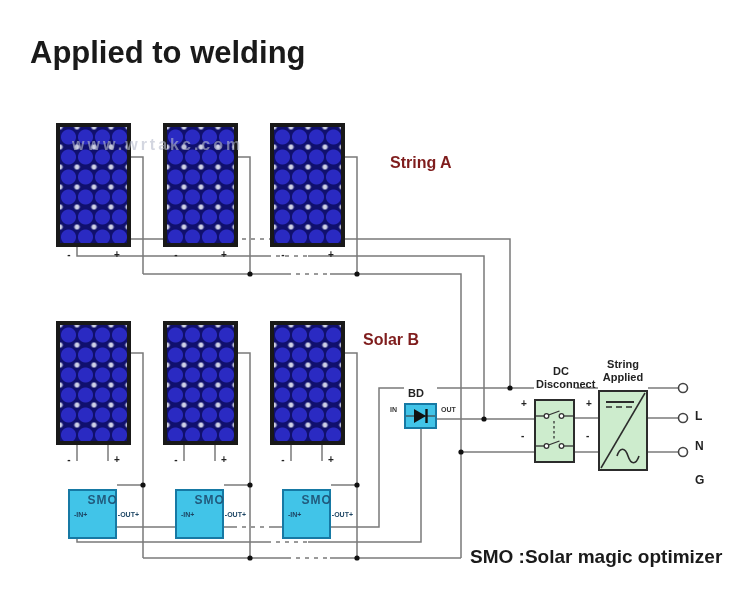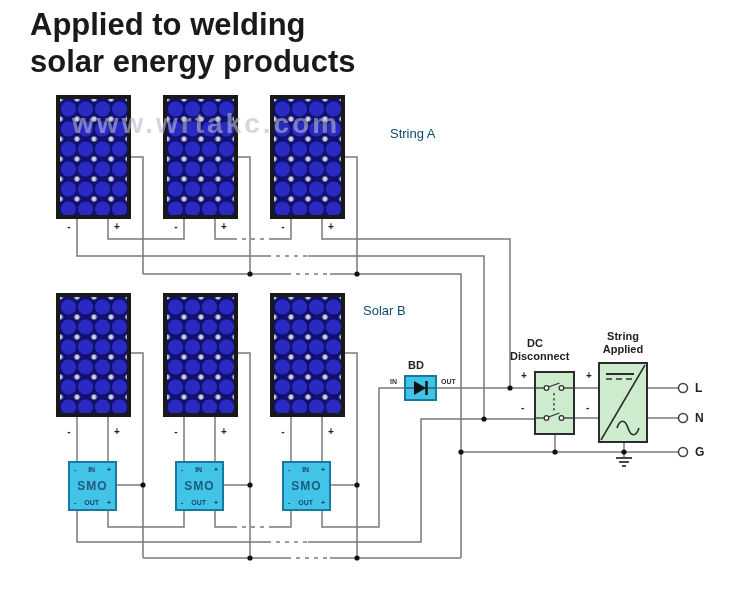--- a/index.html
+++ b/index.html
@@ -1,34 +1,34 @@
 <!DOCTYPE html>
 <html><head>
 <meta charset="utf-8">
 <style>
   html,body{margin:0;padding:0;background:#fff;}
   .canvas{position:relative;width:750px;height:610px;background:#ffffff;overflow:hidden;
           font-family:"Liberation Sans","DejaVu Sans",sans-serif;color:#161616;}
-  .abs{position:absolute;}
+  .abs{position:absolute;margin-top:28px;}
   #wires{position:absolute;left:0;top:0;z-index:1;}
   .title{left:30px;top:6px;font-size:31px;font-weight:700;line-height:37px;color:#1a1a1a;z-index:4;}
-  .string-label{font-size:13px;font-weight:400;color:#0c4a6e;z-index:4;}
+  .string-label{font-size:16px;font-weight:700;color:#7f1d1d;z-index:4;}
   .caption{left:470px;top:518px;font-size:19px;font-weight:700;color:#1a1a1a;z-index:4;}
-  .watermark{left:72px;top:108px;width:300px;font-size:28px;font-weight:700;color:#b7bccd;
+  .watermark{left:72px;top:108px;width:300px;font-size:16px;font-weight:700;color:#b7bccd;
              opacity:.6;letter-spacing:3px;z-index:3;white-space:nowrap;}
   .panel{width:75px;height:124px;box-sizing:border-box;border:4px solid #191919;z-index:2;
          background-color:#10106e;
          background-image:
            radial-gradient(circle, rgba(218,221,238,0.95) 0 1.7px, rgba(218,221,238,0) 3.4px),
            radial-gradient(circle, #2a2ac2 0 7px, rgba(42,42,194,0) 8px);
          background-size:17px 20px,17px 20px;
          background-position:8.5px 10px,0 0;}
   .tmark{width:12px;text-align:center;font-size:10px;font-weight:700;color:#222;z-index:3;}
   .smo{width:49px;height:50px;box-sizing:border-box;background:#41c4e8;border:2px solid #1679a4;
-       display:flex;flex-direction:column;justify-content:space-between;padding:3px 4px;z-index:2;}
+       display:flex;flex-direction:row;justify-content:space-between;padding:3px 4px;z-index:2;}
   .smo .row{display:flex;justify-content:space-between;align-items:center;
             font-size:7px;font-weight:700;color:#1d4563;line-height:7px;}
   .smo .name{text-align:center;font-size:12px;font-weight:700;color:#215a7d;letter-spacing:1px;line-height:12px;}
   .bd-box{left:404px;top:375px;width:33px;height:26px;box-sizing:border-box;background:#41c4e8;
           border:2px solid #1679a4;z-index:2;}
   .bd-label{left:408px;top:359px;font-size:11px;font-weight:700;color:#222;z-index:3;}
   .io-label{font-size:7px;font-weight:700;color:#333;z-index:3;}
   .green-box{box-sizing:border-box;background:#cdeccd;border:2px solid #2c2c2c;z-index:2;}
   .box-label{font-size:11px;font-weight:700;color:#222;text-align:center;line-height:13px;z-index:3;}
   .pm{font-size:10px;font-weight:700;color:#222;z-index:3;}
@@ -117,25 +117,25 @@
 
     <g stroke="#444" stroke-width="1.6" fill="#fff">
       <circle cx="683" cy="388" r="4.5"></circle>
       <circle cx="683" cy="418" r="4.5"></circle>
       <circle cx="683" cy="452" r="4.5"></circle>
     </g>
   </svg>
 
   <div class="abs title">
     <div>Applied to welding</div>
-    <div>solar energy products</div>
   </div>
 
   <div class="abs string-label" style="left:390px;top:126px;">String A</div>
   <div class="abs string-label" style="left:363px;top:303px;">Solar B</div>
+  <div class="abs caption">SMO :Solar magic optimizer</div>
   <div class="abs watermark">www.wrtakc.com</div>
 
   <div class="abs panel" style="left:56px;top:95px;"></div>
   <div class="abs panel" style="left:163px;top:95px;"></div>
   <div class="abs panel" style="left:270px;top:95px;"></div>
 
   <div class="abs panel" style="left:56px;top:293px;"></div>
   <div class="abs panel" style="left:163px;top:293px;"></div>
   <div class="abs panel" style="left:270px;top:293px;"></div>
 
@@ -197,21 +197,21 @@
   <span class="abs io-label" style="left:390px;top:378px;">IN</span>
   <span class="abs io-label" style="left:441px;top:378px;">OUT</span>
   <div class="abs bd-box">
     <svg width="29" height="22">
       <line x1="0" y1="11" x2="29" y2="11" stroke="#444" stroke-width="1.2"></line>
       <polygon points="8,4 8,18 20,11" fill="#111"></polygon>
       <line x1="20.5" y1="4" x2="20.5" y2="18" stroke="#111" stroke-width="2.4"></line>
     </svg>
   </div>
 
-  <div class="abs box-label" style="left:510px;top:337px;width:50px;text-align:center;">
+  <div class="abs box-label" style="left:536px;top:337px;width:50px;text-align:center;">
     <div>DC</div>
     <div>Disconnect</div>
   </div>
   <span class="abs pm" style="left:521px;top:370px;">+</span>
   <span class="abs pm" style="left:586px;top:370px;">+</span>
   <span class="abs pm" style="left:521px;top:402px;">-</span>
   <span class="abs pm" style="left:586px;top:402px;">-</span>
   <div class="abs green-box" style="left:534px;top:371px;width:41px;height:64px;">
     <svg width="37" height="60">
       <g stroke="#333" stroke-width="1.3" fill="#fff">

